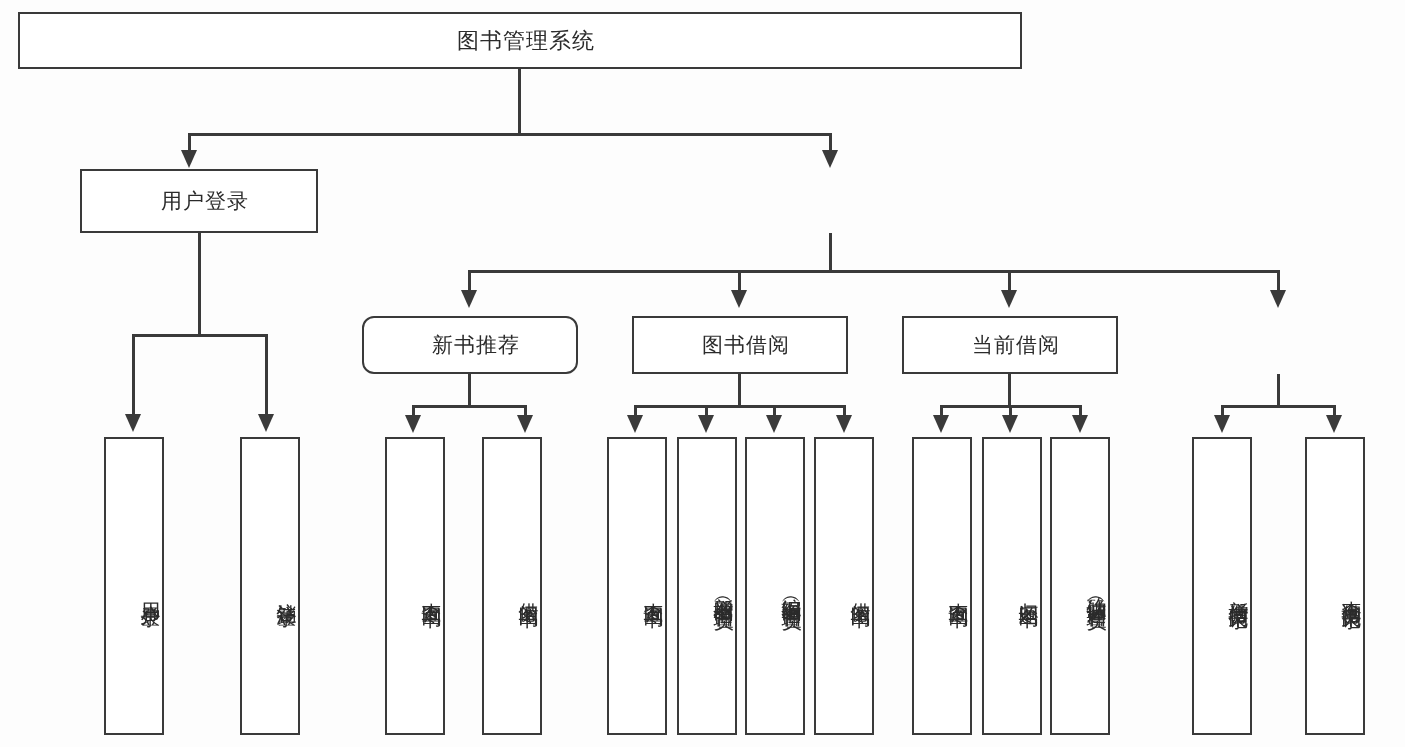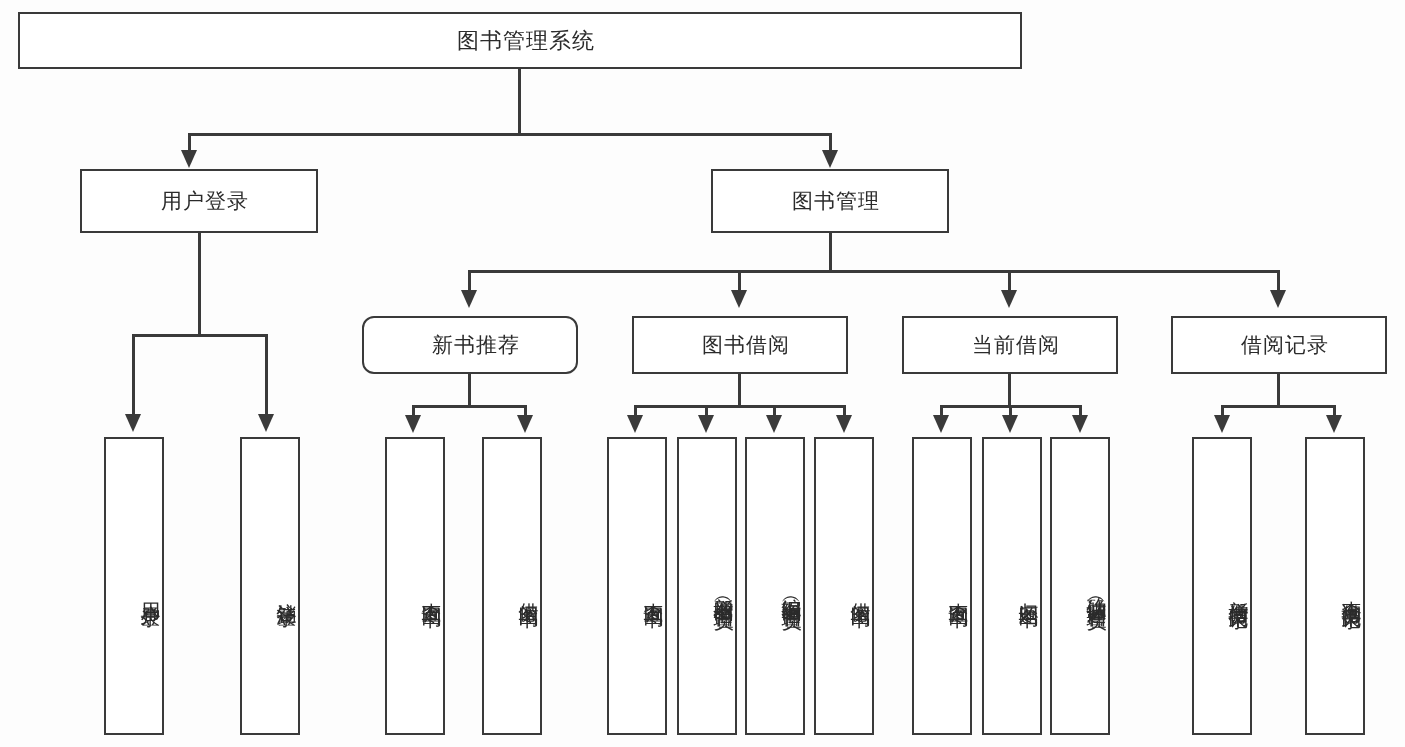--- a/index.html
+++ b/index.html
@@ -84,21 +84,20 @@
   <div class="ln hline" style="left:188px; top:133px; width:644px; height:3px;"></div>
 
   <div class="ln vline" style="left:188px; top:133px; width:3px; height:22px;"></div>
   <div class="arrow" style="left:181px; top:150px;"></div>
 
   <div class="ln vline" style="left:829px; top:133px; width:3px; height:22px;"></div>
   <div class="arrow" style="left:822px; top:150px;"></div>
 
   <div class="node h" style="left:80px; top:169px; width:238px; height:64px;">用户登录</div>
 
-  <div class="node h" style="left:711px; top:169px; width:238px; height:64px;">图书管理</div>
 
   <div class="ln vline" style="left:198px; top:233px; width:3px; height:103px;"></div>
   <div class="ln hline" style="left:132px; top:334px; width:136px; height:3px;"></div>
   <div class="ln vline" style="left:132px; top:334px; width:3px; height:84px;"></div>
   <div class="arrow" style="left:125px; top:414px;"></div>
   <div class="ln vline" style="left:265px; top:334px; width:3px; height:84px;"></div>
   <div class="arrow" style="left:258px; top:414px;"></div>
 
   <div class="ln vline" style="left:829px; top:233px; width:3px; height:39px;"></div>
   <div class="ln hline" style="left:468px; top:270px; width:812px; height:3px;"></div>
@@ -114,21 +113,20 @@
 
   <div class="ln vline" style="left:1277px; top:270px; width:3px; height:24px;"></div>
   <div class="arrow" style="left:1270px; top:290px;"></div>
 
   <div class="node h" style="left:362px; top:316px; width:216px; height:58px;border-radius:12px;">新书推荐</div>
 
   <div class="node h" style="left:632px; top:316px; width:216px; height:58px;">图书借阅</div>
 
   <div class="node h" style="left:902px; top:316px; width:216px; height:58px;">当前借阅</div>
 
-  <div class="node h" style="left:1171px; top:316px; width:216px; height:58px;">借阅记录</div>
 
   <div class="ln vline" style="left:468px; top:374px; width:3px; height:33px;"></div>
   <div class="ln hline" style="left:412px; top:405px; width:115px; height:3px;"></div>
   <div class="ln vline" style="left:412px; top:405px; width:3px; height:14px;"></div>
   <div class="arrow" style="left:405px; top:415px;"></div>
   <div class="ln vline" style="left:524px; top:405px; width:3px; height:14px;"></div>
   <div class="arrow" style="left:517px; top:415px;"></div>
 
   <div class="ln vline" style="left:738px; top:374px; width:3px; height:33px;"></div>
   <div class="ln hline" style="left:634px; top:405px; width:212px; height:3px;"></div>

